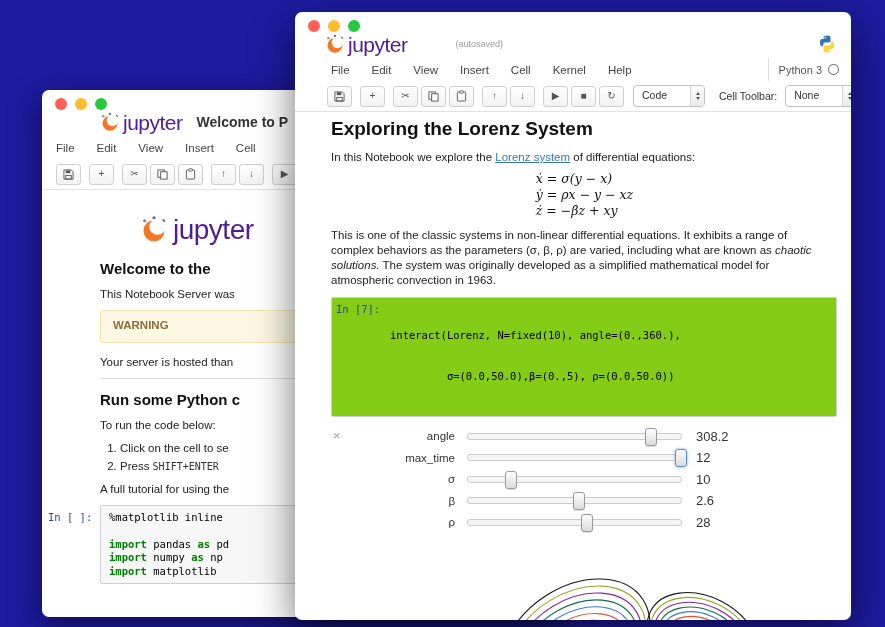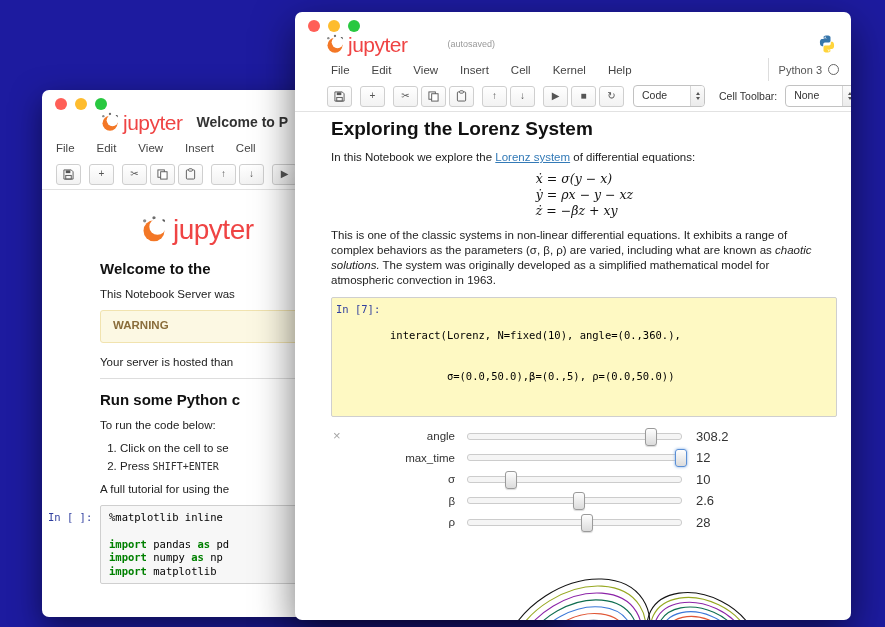--- a/index.html
+++ b/index.html
@@ -13,23 +13,23 @@
   .front{left:295px;top:12px;width:556px;height:608px;box-shadow:0 14px 40px rgba(0,0,0,.55);z-index:5;}
 
   .titlebar{position:relative;height:46px;}
   .lights{position:absolute;top:8px;left:13px;display:flex;gap:8px;}
   .light{width:12px;height:12px;border-radius:50%;display:inline-block;}
   .light.red{background:#ff5f57}.light.yellow{background:#febc2e}.light.green{background:#28c840}
   .logo-row{position:absolute;top:17px;left:0;right:0;height:30px;display:flex;align-items:center;}
   .front .logo-row{padding-left:30px;}
   .back .logo-row{padding-left:58px;}
   .jlogo{display:flex;align-items:flex-end;gap:3px;}
-  .jlogo-text{font-size:21px;color:#ef4444;letter-spacing:-.5px;line-height:.95;}
+  .jlogo-text{font-size:21px;color:#4c1d95;letter-spacing:-.5px;line-height:.95;}
   .nb-title{margin-left:14px;font-size:14px;font-weight:bold;color:#333;white-space:nowrap;}
-  .autosave{margin-left:8px;font-size:9px;color:#999;padding-left:32px;}
+  .autosave{margin-left:16px;font-size:9px;color:#999;padding-left:32px;}
   .python-logo{margin-left:auto;margin-right:13px;display:flex;}
 
   .menubar{display:flex;align-items:center;height:23px;font-size:11.5px;color:#444;}
   .front .menubar{padding-left:36px;}
   .back .menubar{padding-left:14px;}
   .menu-item{margin-right:22px;cursor:default;white-space:nowrap;}
   .kernel{margin-left:auto;display:flex;align-items:center;gap:6px;height:100%;padding:0 12px 0 10px;border-left:1px solid #ddd;font-size:11px;color:#555;}
   .kernel-circle{width:9px;height:9px;border:1.5px solid #666;border-radius:50%;}
 
   .toolbar{display:flex;align-items:center;height:30px;border-bottom:1px solid #e2e2e2;}
@@ -56,21 +56,21 @@
   h1{font-size:19px;margin:2px 0 10px;color:#111;font-weight:bold;}
   h2{font-size:15px;margin:0 0 10px;color:#111;font-weight:bold;}
   p{margin:0 0 8px;line-height:1.3;}
   .intro{margin-bottom:4px;}
   .nb-link{color:#337ab7;text-decoration:underline;cursor:pointer;}
   .equations{font-family:"DejaVu Serif","Liberation Serif",serif;font-style:italic;font-size:12.5px;
              line-height:1.3;margin:6px auto 8px;width:fit-content;text-align:left;color:#111;}
   .para{width:500px;line-height:1.3;margin-bottom:10px;}
 
   .cell{display:flex;align-items:flex-start;}
-  .front .cell{border:1px solid #cfcfcf;border-radius:2px;background:#fef9c3;padding:4px 4px 6px 4px;margin:0 1px 8px 0;}
+  .front .cell{border:1px solid #cfcfcf;border-radius:2px;background:#84cc16;padding:4px 4px 6px 4px;margin:0 1px 8px 0;}
   .prompt{font-family:"DejaVu Sans Mono","Liberation Mono",monospace;font-size:10.5px;color:#303f9f;width:54px;flex:none;padding-top:1px;white-space:nowrap;}
   .code-box{flex:1;font-family:"DejaVu Sans Mono","Liberation Mono",monospace;font-size:10.5px;line-height:13.5px;color:#000;white-space:pre;overflow:hidden;}
   .code-line{white-space:pre;}
   .tok-kw{color:#008000;font-weight:bold;}
   .tok-p{color:#000;}
   .tok-magic{color:#000;}
 
   .back-cell{display:flex;margin-left:-52px;}
   .back-cell .prompt{width:50px;margin-right:2px;padding-top:6px;}
   .back-cell .code-box{border:1px solid #cfcfcf;border-radius:2px;background:#f7f7f7;padding:5px 8px;}

